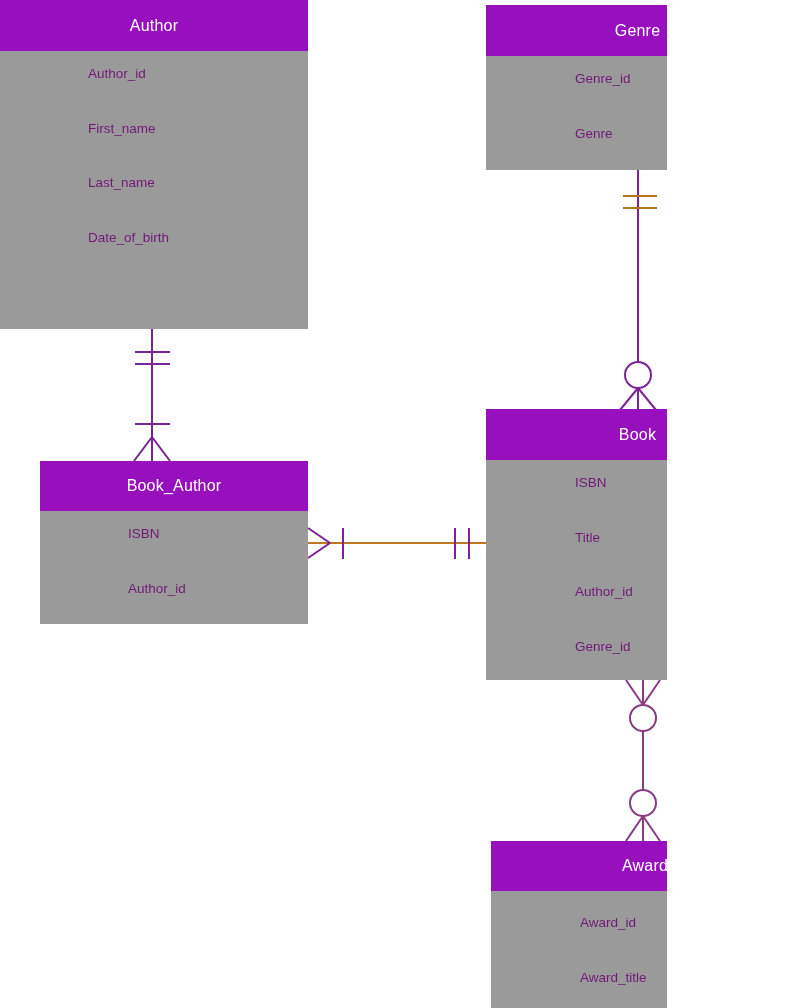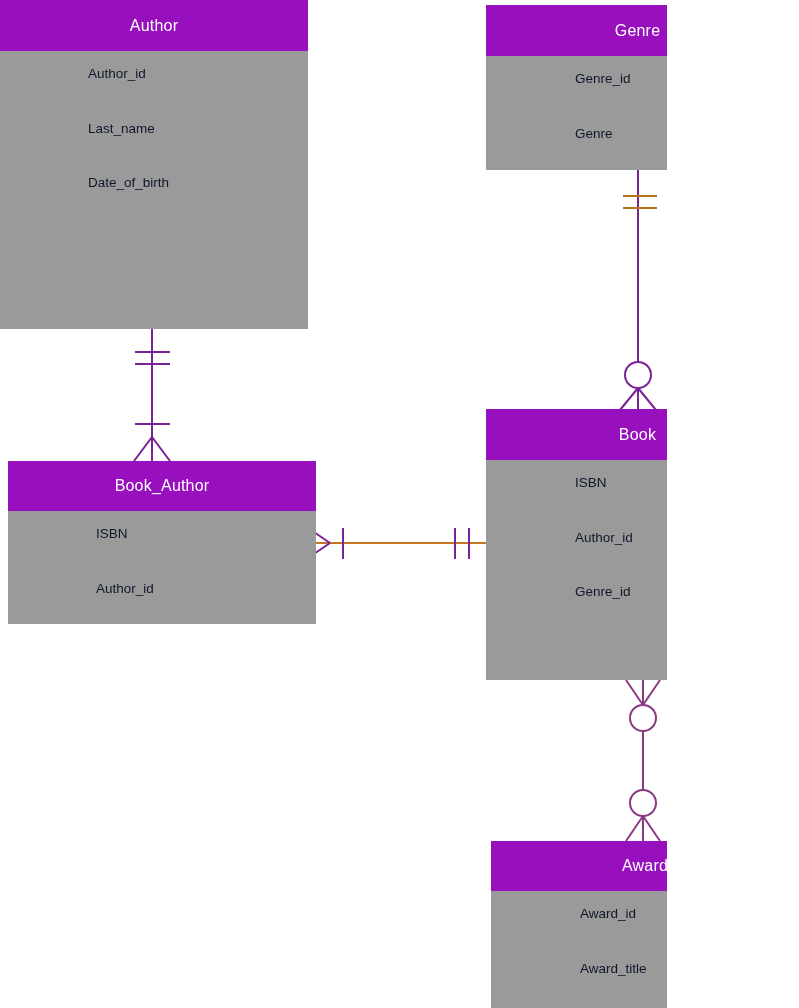--- a/index.html
+++ b/index.html
@@ -39,49 +39,49 @@
     align-items: center;
     justify-content: center;
     letter-spacing: 0.2px;
   }
   .entity-body {
     box-sizing: border-box;
     background: #9a9a9a;
     padding-top: 16px;
   }
   .field {
-    color: #0f172a;
+    color: #701a75;
     font-size: 13.5px;
     line-height: 1;
     padding-left: 88px;
     margin-bottom: 41px;
     white-space: nowrap;
   }
   .entity-author  { left: 0px;   top: 0px;   width: 308px; }
   .entity-author  .entity-header { height: 51px; }
   .entity-author  .entity-body   { height: 278px; }
 
   .entity-genre   { left: 486px; top: 5px;   width: 303px; }
   .entity-genre   .entity-header { height: 51px; }
   .entity-genre   .entity-body   { height: 114px; }
   .entity-genre   .field { padding-left: 89px; }
 
-  .entity-bookauthor { left: 8px; top: 461px; width: 308px; }
+  .entity-bookauthor { left: 0px; top: 461px; width: 308px; padding-left: 40px; }
   .entity-bookauthor .entity-header { height: 50px; }
   .entity-bookauthor .entity-body   { height: 113px; }
 
   .entity-book    { left: 486px; top: 409px; width: 303px; }
   .entity-book    .entity-header { height: 51px; text-align: center; }
   .entity-book    .entity-body   { height: 220px; }
   .entity-book    .field { padding-left: 89px; }
 
   .entity-award   { left: 491px; top: 841px; width: 308px; }
   .entity-award   .entity-header { height: 50px; text-align: center; }
   .entity-award   .entity-body   { height: 117px; }
-  .entity-award   .field { padding-left: 89px; }
+  .entity-award   .field { padding-left: 89px; margin-top: 9px; }
 </style>
 </head>
 <body>
 
 <div id="canvas">
 
   <svg id="lines" viewBox="0 0 799 1008" width="799" height="1008">
 
       Book_Author (vertical, purple) ============ --&gt;
     <g>
@@ -142,20 +142,21 @@
         <line x1="643" y1="816" x2="626" y2="841" stroke="#8a3a80" stroke-width="2"></line>
         <line x1="643" y1="816" x2="660" y2="841" stroke="#8a3a80" stroke-width="2"></line>
       </g>
     </g>
   </svg>
 
   <div class="entity entity-author">
     <div class="entity-header">Author</div>
     <div class="entity-body">
       <div class="field">Author_id</div>
+      <div class="field">First_name</div>
       <div class="field">Last_name</div>
       <div class="field">Date_of_birth</div>
     </div>
   </div>
 
   <div class="entity entity-genre">
     <div class="entity-header">Genre</div>
     <div class="entity-body">
       <div class="field">Genre_id</div>
       <div class="field">Genre</div>
@@ -167,20 +168,21 @@
     <div class="entity-body">
       <div class="field">ISBN</div>
       <div class="field">Author_id</div>
     </div>
   </div>
 
   <div class="entity entity-book">
     <div class="entity-header">Book</div>
     <div class="entity-body">
       <div class="field">ISBN</div>
+      <div class="field">Title</div>
       <div class="field">Author_id</div>
       <div class="field">Genre_id</div>
     </div>
   </div>
 
   <div class="entity entity-award">
     <div class="entity-header">Award</div>
     <div class="entity-body">
       <div class="field">Award_id</div>
       <div class="field">Award_title</div>

